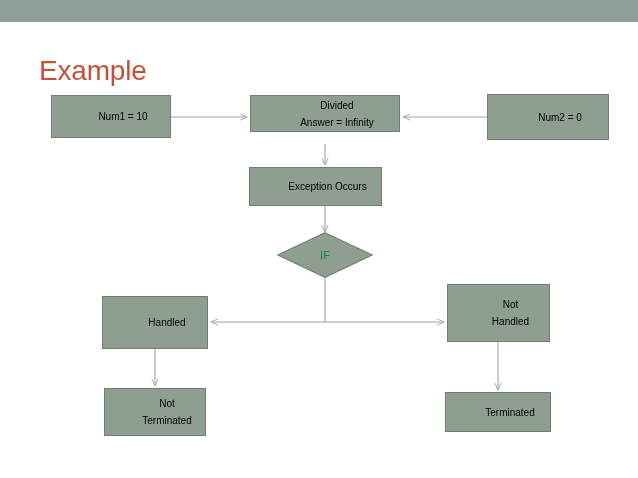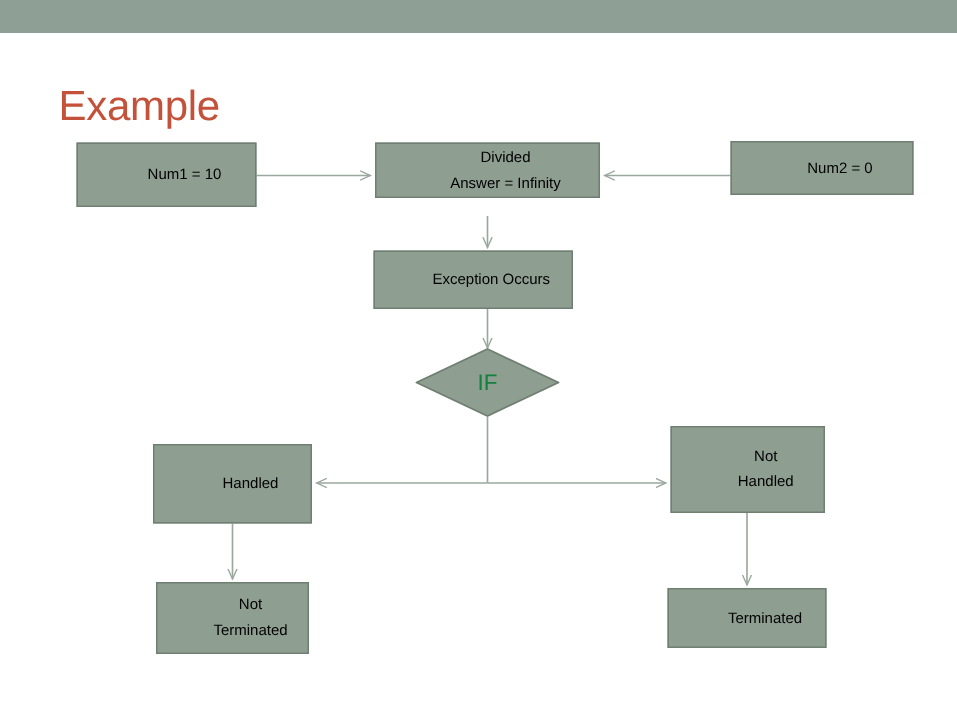--- a/index.html
+++ b/index.html
@@ -61,21 +61,21 @@
   .diamond-label {
     position: absolute;
     left: 0;
     top: 0;
     width: 100%;
     height: 100%;
     display: flex;
     align-items: center;
     justify-content: center;
     color: #15803d;
-    font-size: 15px;
+    font-size: 11px;
     line-height: 17px;
   }
   #connectors {
     position: absolute;
     left: 0;
     top: 0;
     width: 638px;
     height: 478px;
     pointer-events: none;
   }
@@ -106,21 +106,21 @@
       <line x1="155" y1="349" x2="155" y2="386" marker-end="url(#arrow-r)"></line>
       <line x1="498" y1="342" x2="498" y2="390" marker-end="url(#arrow-r)"></line>
     </g>
   </svg>
 
   <div class="node" style="left:51px; top:95px; width:120px; height:43px;">Num1 =  10</div>
 
   <div class="node" style="left:250px; top:95px; width:150px; height:37px;">Divided
 Answer = Infinity</div>
 
-  <div class="node" style="left:487px; top:94px; width:122px; height:36px;">Num2 = 0</div>
+  <div class="node" style="left:487px; top:94px; width:122px; height:46px;">Num2 = 0</div>
 
   <div class="node" style="left:249px; top:167px; width:133px; height:39px;">Exception Occurs</div>
 
   <div class="diamond-wrap" style="left:277px; top:232px; width:96px; height:46px;">
     <svg width="96" height="46" viewBox="0 0 96 46" xmlns="http://www.w3.org/2000/svg">
       <polygon points="48,0.7 95.3,23 48,45.3 0.7,23" fill="#8e9e91" stroke="#6f7f72" stroke-width="1.2"></polygon>
     </svg>
     <div class="diamond-label">IF</div>
   </div>
 

